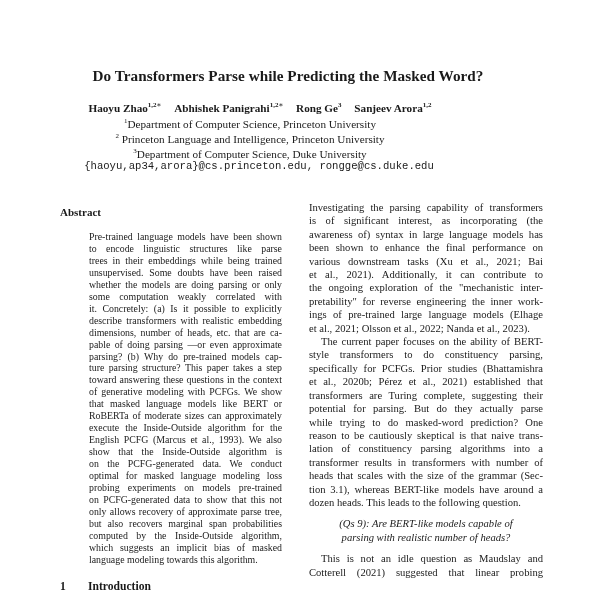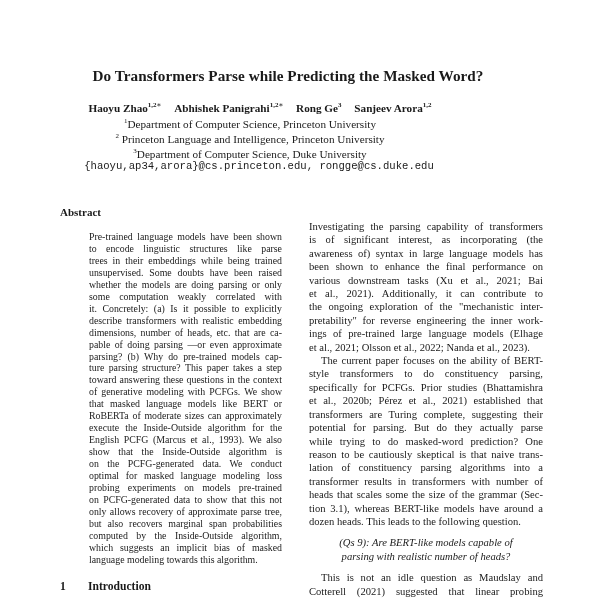--- a/index.html
+++ b/index.html
@@ -36,21 +36,21 @@
     font-size: 9.85px; line-height: 11.95px; text-align: justify;
     hyphens: manual;
   }
   .abstract .ln, .rcol .ln { display: block; text-align: justify; text-align-last: justify; white-space: nowrap; }
   .abstract .ln.last, .rcol .ln.last { text-align-last: left; }
   .section {
     position: absolute; top: 580px; left: 60px; font-weight: bold; font-size: 11.6px;
   }
   .section .num { display: inline-block; width: 28px; }
   .rcol {
-    position: absolute; top: 220px; left: 309px; width: 234px;
+    position: absolute; top: 201px; left: 309px; width: 234px;
     font-size: 10.6px; line-height: 13.4px;
   }
   .rcol .indent { padding-left: 12px; }
   .question {
     display: block; text-align: center; font-style: italic; margin: 8px 0 8px 0;
   }
   .question .q { display: block; }
 </style>
 </head>
 <body>
@@ -124,21 +124,21 @@
       <span class="ln indent">The current paper focuses on the ability of BERT-</span>
       <span class="ln">style transformers to do constituency parsing,</span>
       <span class="ln">specifically for PCFGs. Prior studies (Bhattamishra</span>
       <span class="ln">et al., 2020b; Pérez et al., 2021) established that</span>
       <span class="ln">transformers are Turing complete, suggesting their</span>
       <span class="ln">potential for parsing. But do they actually parse</span>
       <span class="ln">while trying to do masked-word prediction? One</span>
       <span class="ln">reason to be cautiously skeptical is that naive trans-</span>
       <span class="ln">lation of constituency parsing algorithms into a</span>
       <span class="ln">transformer results in transformers with number of</span>
-      <span class="ln">heads that scales some the size of the grammar (Sec-</span>
+      <span class="ln">heads that scales with the size of the grammar (Sec-</span>
       <span class="ln">tion 3.1), whereas BERT-like models have around a</span>
       <span class="ln last">dozen heads. This leads to the following question.</span>
     </div>
   <div class="question" id="question">
       <span class="q">(Qs 9): Are BERT-like models capable of</span>
       <span class="q last">parsing with realistic number of heads?</span>
     </div>
   <div id="para3">
       <span class="ln indent">This is not an idle question as Maudslay and</span>
       <span class="ln">Cotterell (2021) suggested that linear probing</span>

